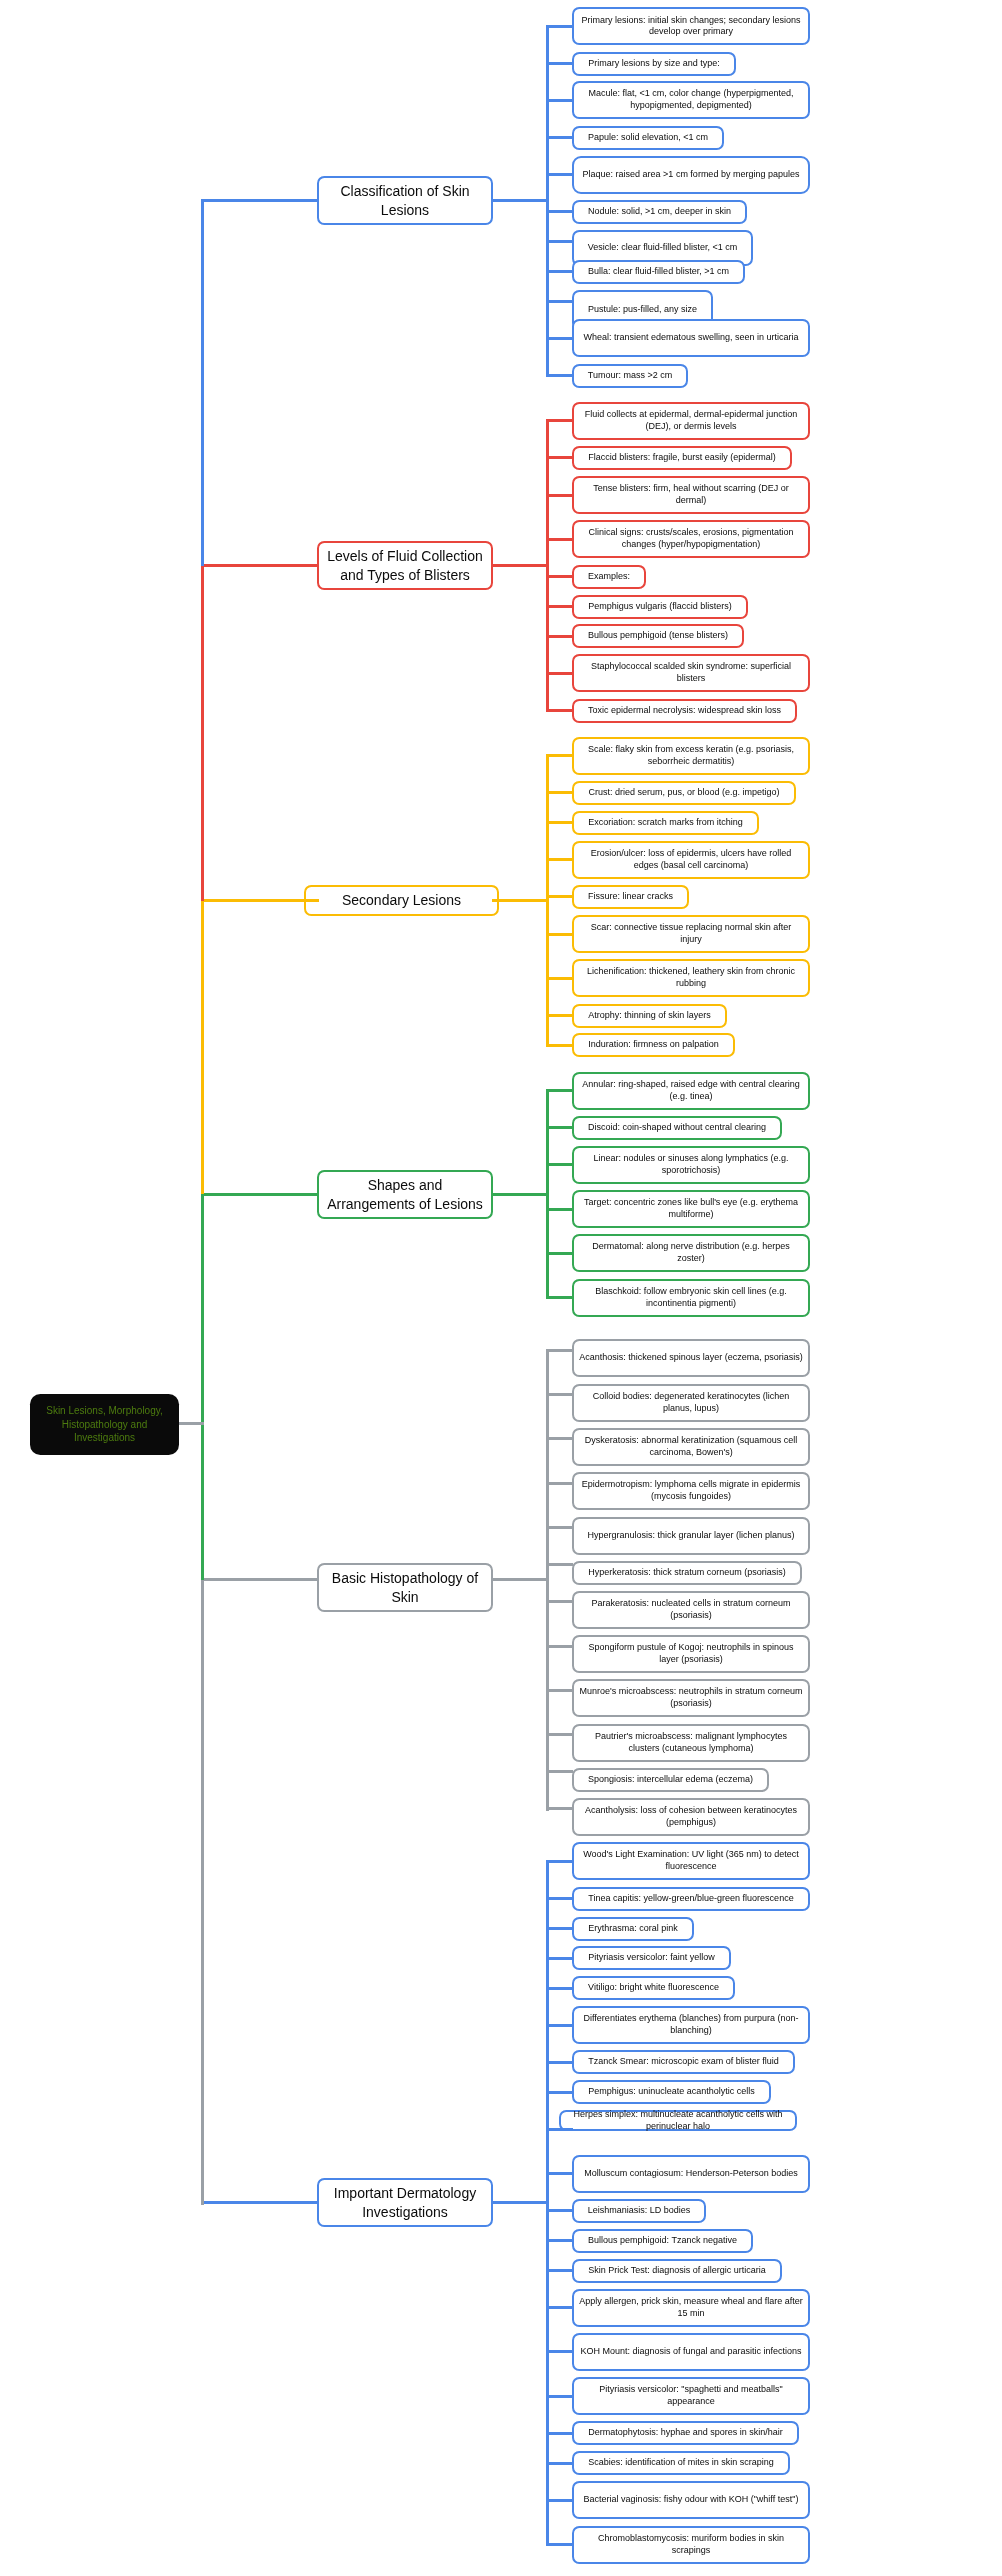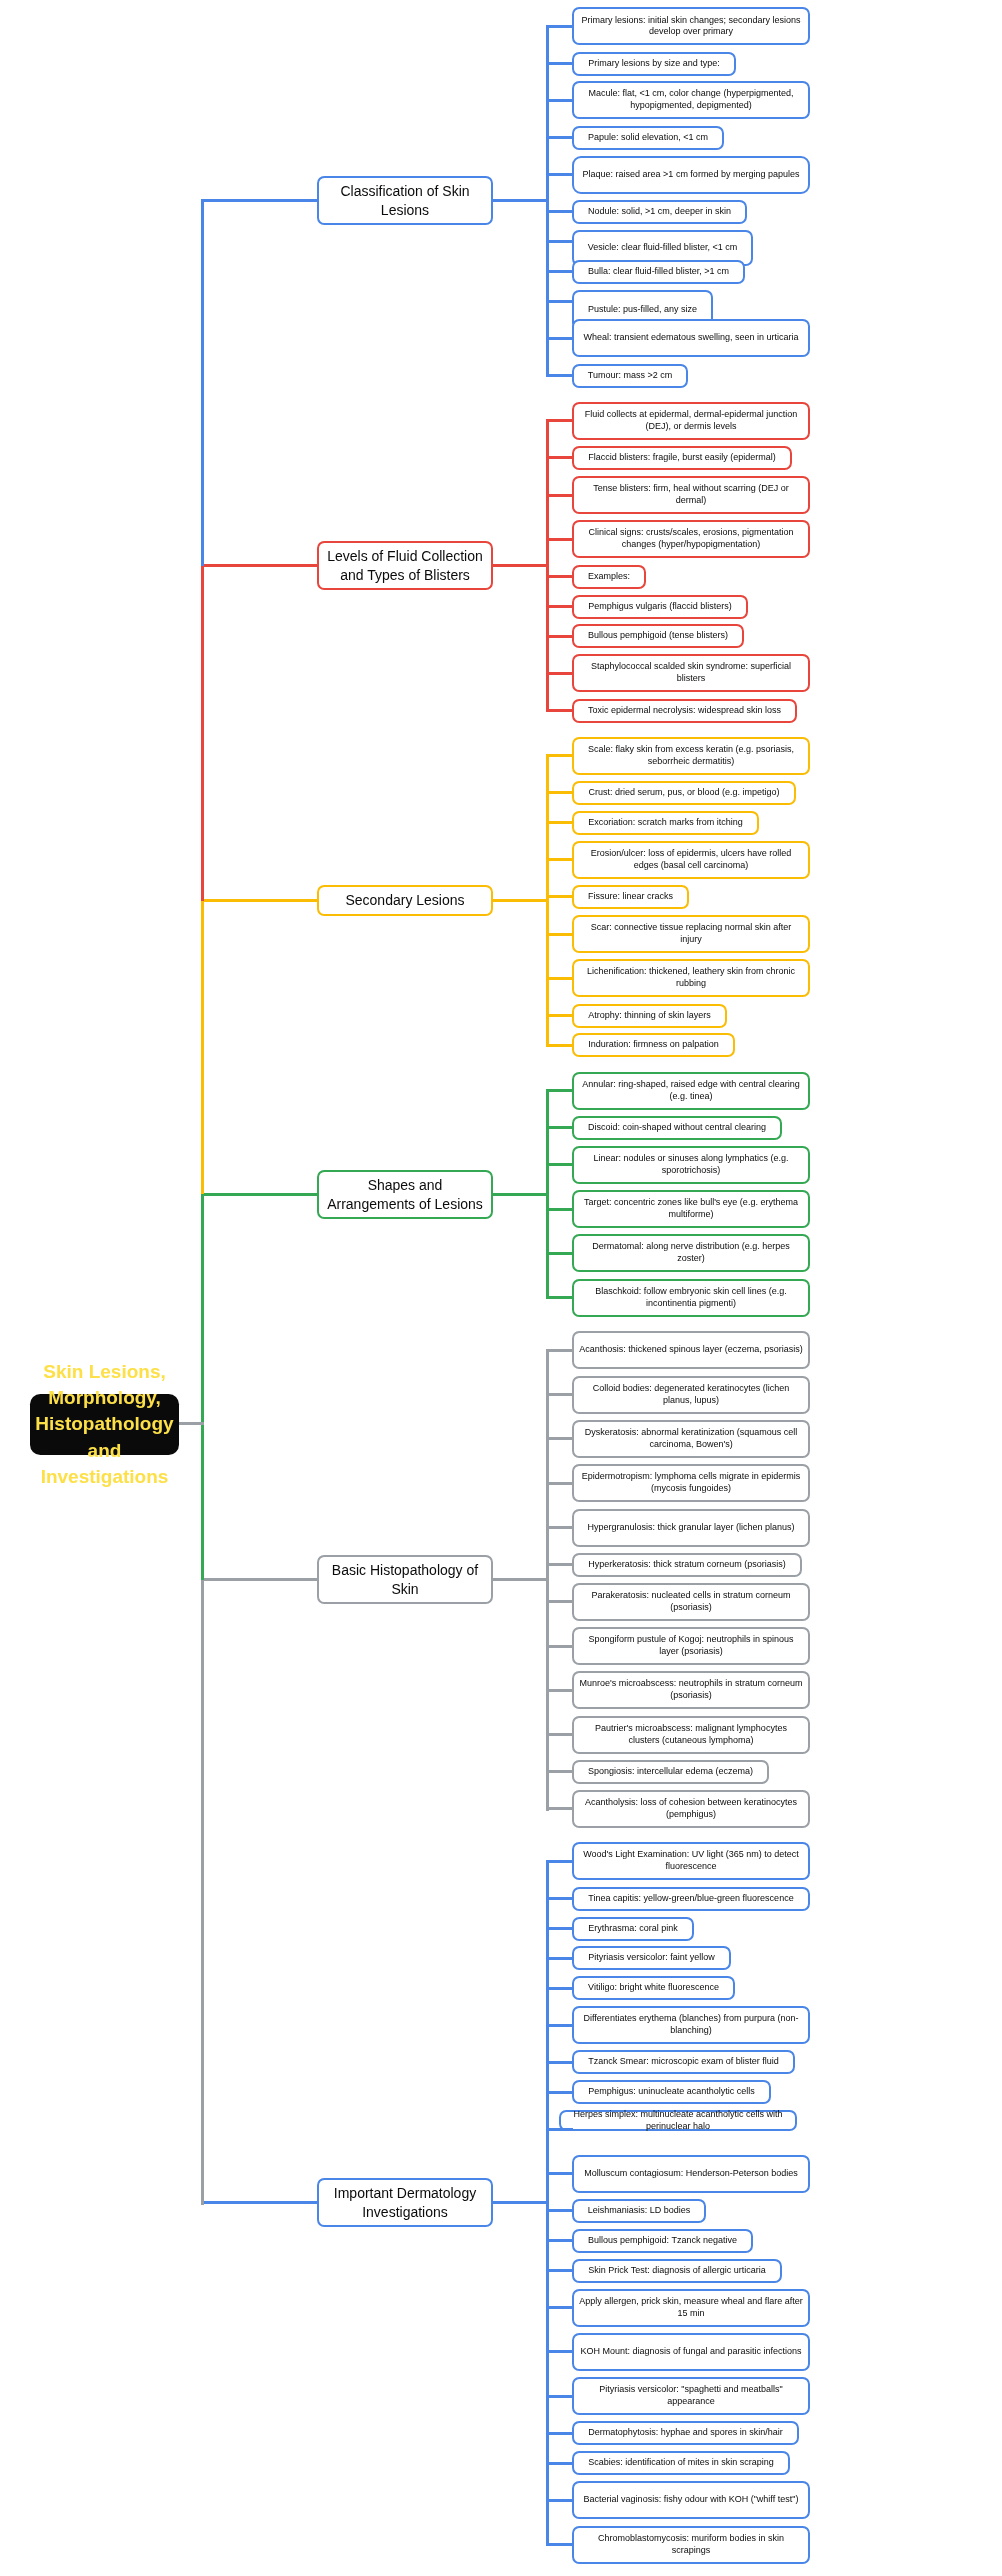--- a/index.html
+++ b/index.html
@@ -22,41 +22,41 @@
     line-height:1.30;
     padding:2.1px 5.2px;
   }
   .leaf{font-size:9px;}
   .branch{font-size:14px;}
 
   
   .root{
     position:absolute;
     background:#0a0a0a;
-    color:#fde047;
+    color:#4d7c0f;
     border-radius:10.3px;
-    font-size:19px;
-    font-weight:bold;
+    font-size:10px;
+    font-weight:normal;
     line-height:1.38;
     display:flex;align-items:center;justify-content:center;text-align:center;
     padding:5.2px 9.3px;
     box-sizing:border-box;
   }
 
   
   .seg{position:absolute;}
   .vline{width:3.1px;}
   .hline{height:3.1px;}
 
   
   .c-blue  {border-color:#4a86e8;}
   .c-red   {border-color:#e8453c;}
   .c-yellow{border-color:#fbbc04;}
   .c-green {border-color:#34a853;}
-  .c-gray  {border-color:#9aa0a6;}
+  .c-gray  {border-color:#9aa0a6;margin-top:8px;}
 
   .b-blue  {background:#4a86e8;}
   .b-red   {background:#e8453c;}
   .b-yellow{background:#fbbc04;}
   .b-green {background:#34a853;}
   .b-gray  {background:#9aa0a6;}
 </style>
 </head>
 <body>
 
@@ -124,21 +124,21 @@
     <div class="seg hline b-yellow" style="left: 546px; top: 895px; width: 27px; height: 3.1px;"></div>
     <div class="node leaf c-yellow" style="left: 572px; top: 915px; width: 238px; height: 38px;">Scar: connective tissue replacing normal skin after injury</div>
     <div class="seg hline b-yellow" style="left: 546px; top: 933px; width: 27px; height: 3.1px;"></div>
     <div class="node leaf c-yellow" style="left: 572px; top: 959px; width: 238px; height: 38px;">Lichenification: thickened, leathery skin from chronic rubbing</div>
     <div class="seg hline b-yellow" style="left: 546px; top: 977px; width: 27px; height: 3.1px;"></div>
     <div class="node leaf c-yellow" style="left: 572px; top: 1004px; width: 155px; height: 24px;">Atrophy: thinning of skin layers</div>
     <div class="seg hline b-yellow" style="left: 546px; top: 1014px; width: 27px; height: 3.1px;"></div>
     <div class="node leaf c-yellow" style="left: 572px; top: 1033px; width: 163px; height: 24px;">Induration: firmness on palpation</div>
     <div class="seg hline b-yellow" style="left: 546px; top: 1044px; width: 27px; height: 3.1px;"></div>
     <div class="seg vline b-yellow" style="left: 546px; top: 754px; width: 3.1px; height: 293px;"></div>
-    <div class="node branch c-yellow" style="left: 317px; top: 885px; width: 176px; height: 31px;">Secondary Lesions</div>
+    <div class="node branch c-yellow" style="left: 304px; top: 885px; width: 195px; height: 31px;">Secondary Lesions</div>
     <div class="seg hline b-yellow" style="left: 492px; top: 899px; width: 57px; height: 3.1px;"></div>
     <div class="seg hline b-yellow" style="left: 201px; top: 899px; width: 118px; height: 3.1px;"></div>
     <div class="node leaf c-green" style="left: 572px; top: 1072px; width: 238px; height: 38px;">Annular: ring-shaped, raised edge with central clearing (e.g. tinea)</div>
     <div class="seg hline b-green" style="left: 546px; top: 1089px; width: 27px; height: 3.1px;"></div>
     <div class="node leaf c-green" style="left: 572px; top: 1116px; width: 210px; height: 24px;">Discoid: coin-shaped without central clearing</div>
     <div class="seg hline b-green" style="left: 546px; top: 1126px; width: 27px; height: 3.1px;"></div>
     <div class="node leaf c-green" style="left: 572px; top: 1146px; width: 238px; height: 38px;">Linear: nodules or sinuses along lymphatics (e.g. sporotrichosis)</div>
     <div class="seg hline b-green" style="left: 546px; top: 1163px; width: 27px; height: 3.1px;"></div>
     <div class="node leaf c-green" style="left: 572px; top: 1190px; width: 238px; height: 38px;">Target: concentric zones like bull's eye (e.g. erythema multiforme)</div>
     <div class="seg hline b-green" style="left: 546px; top: 1208px; width: 27px; height: 3.1px;"></div>

